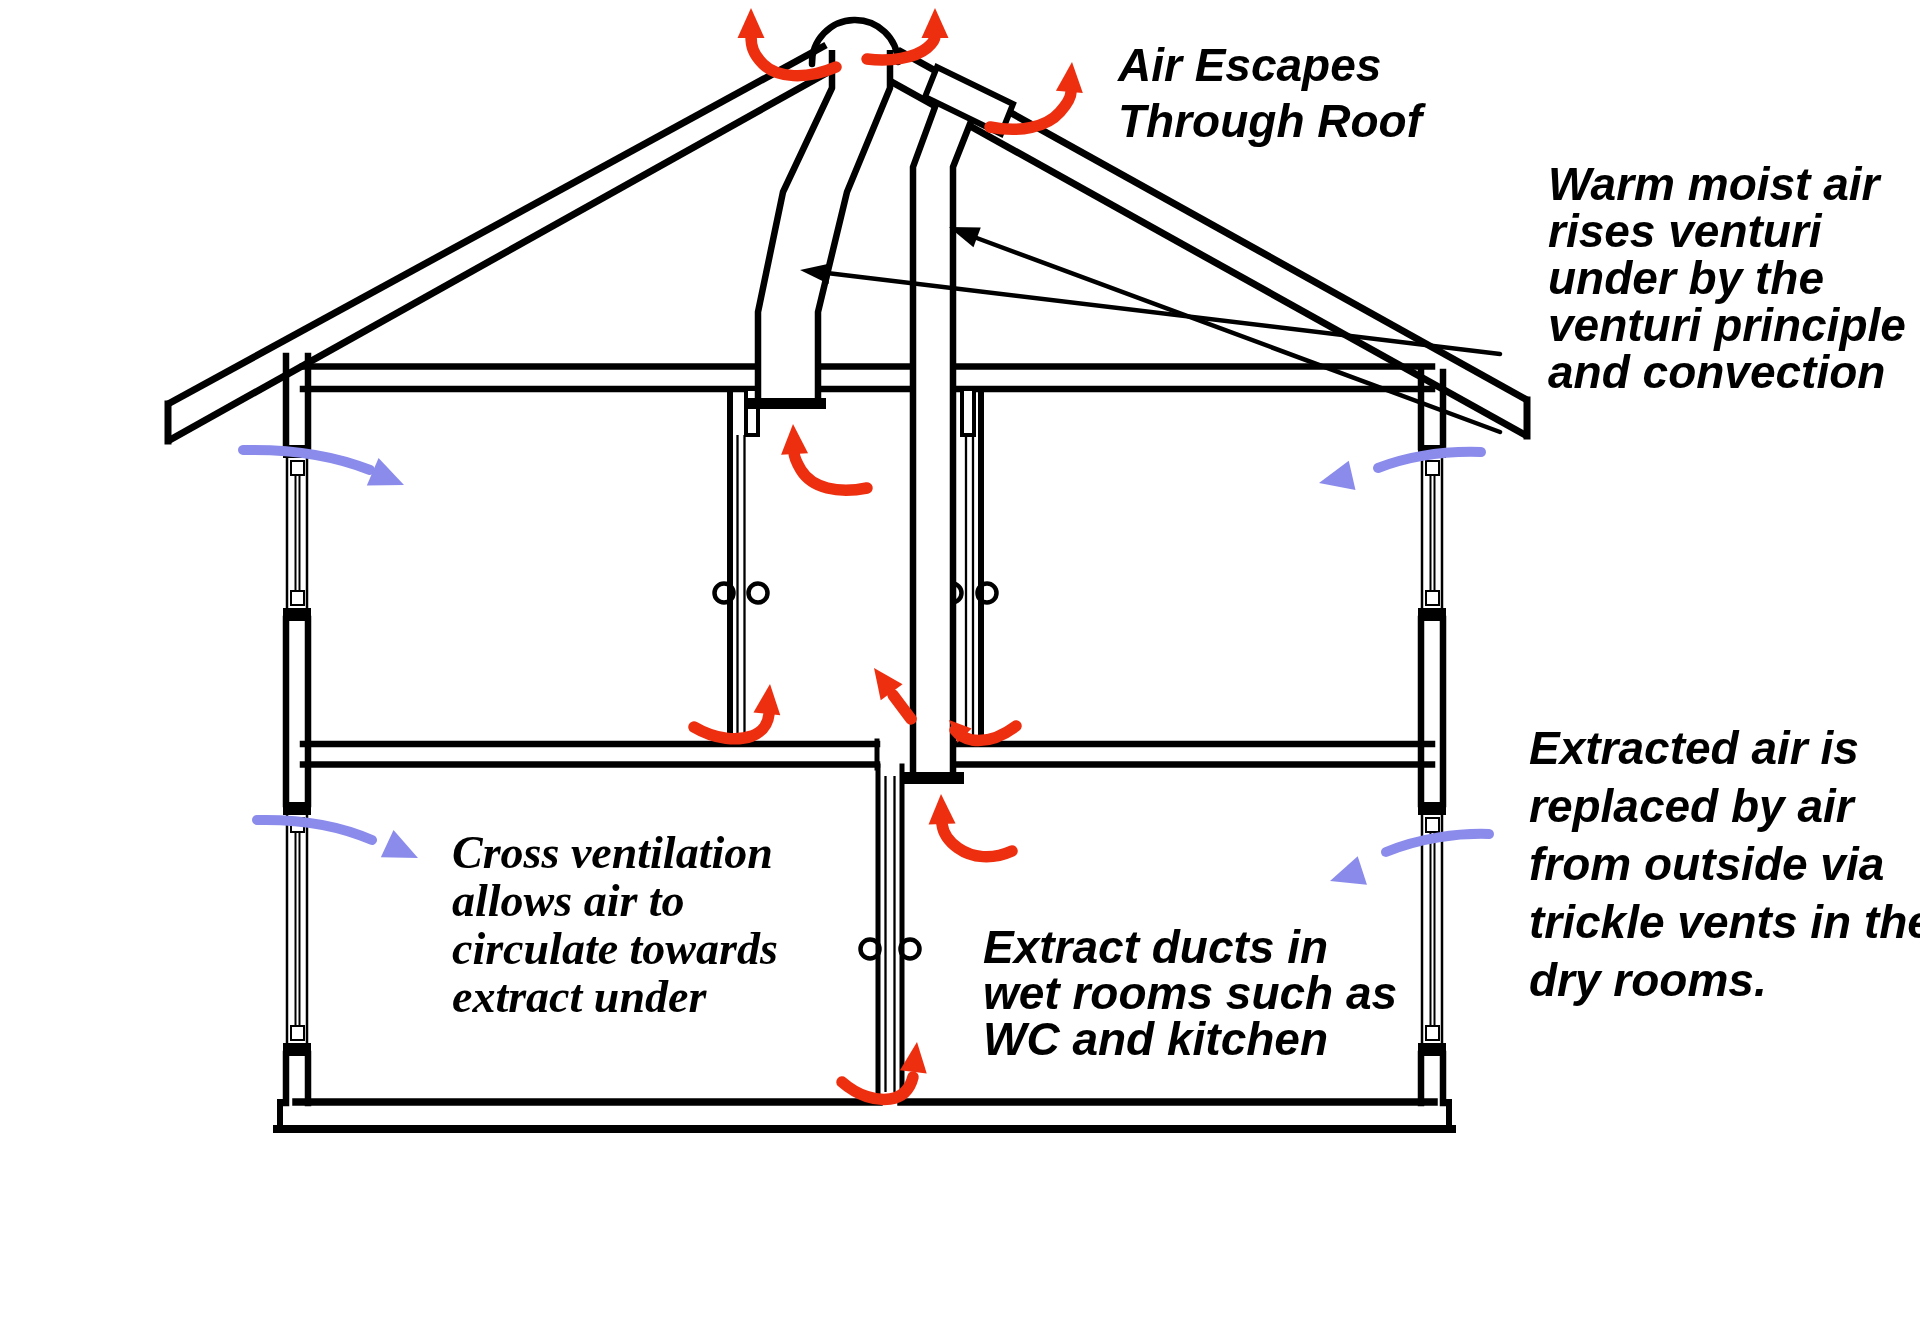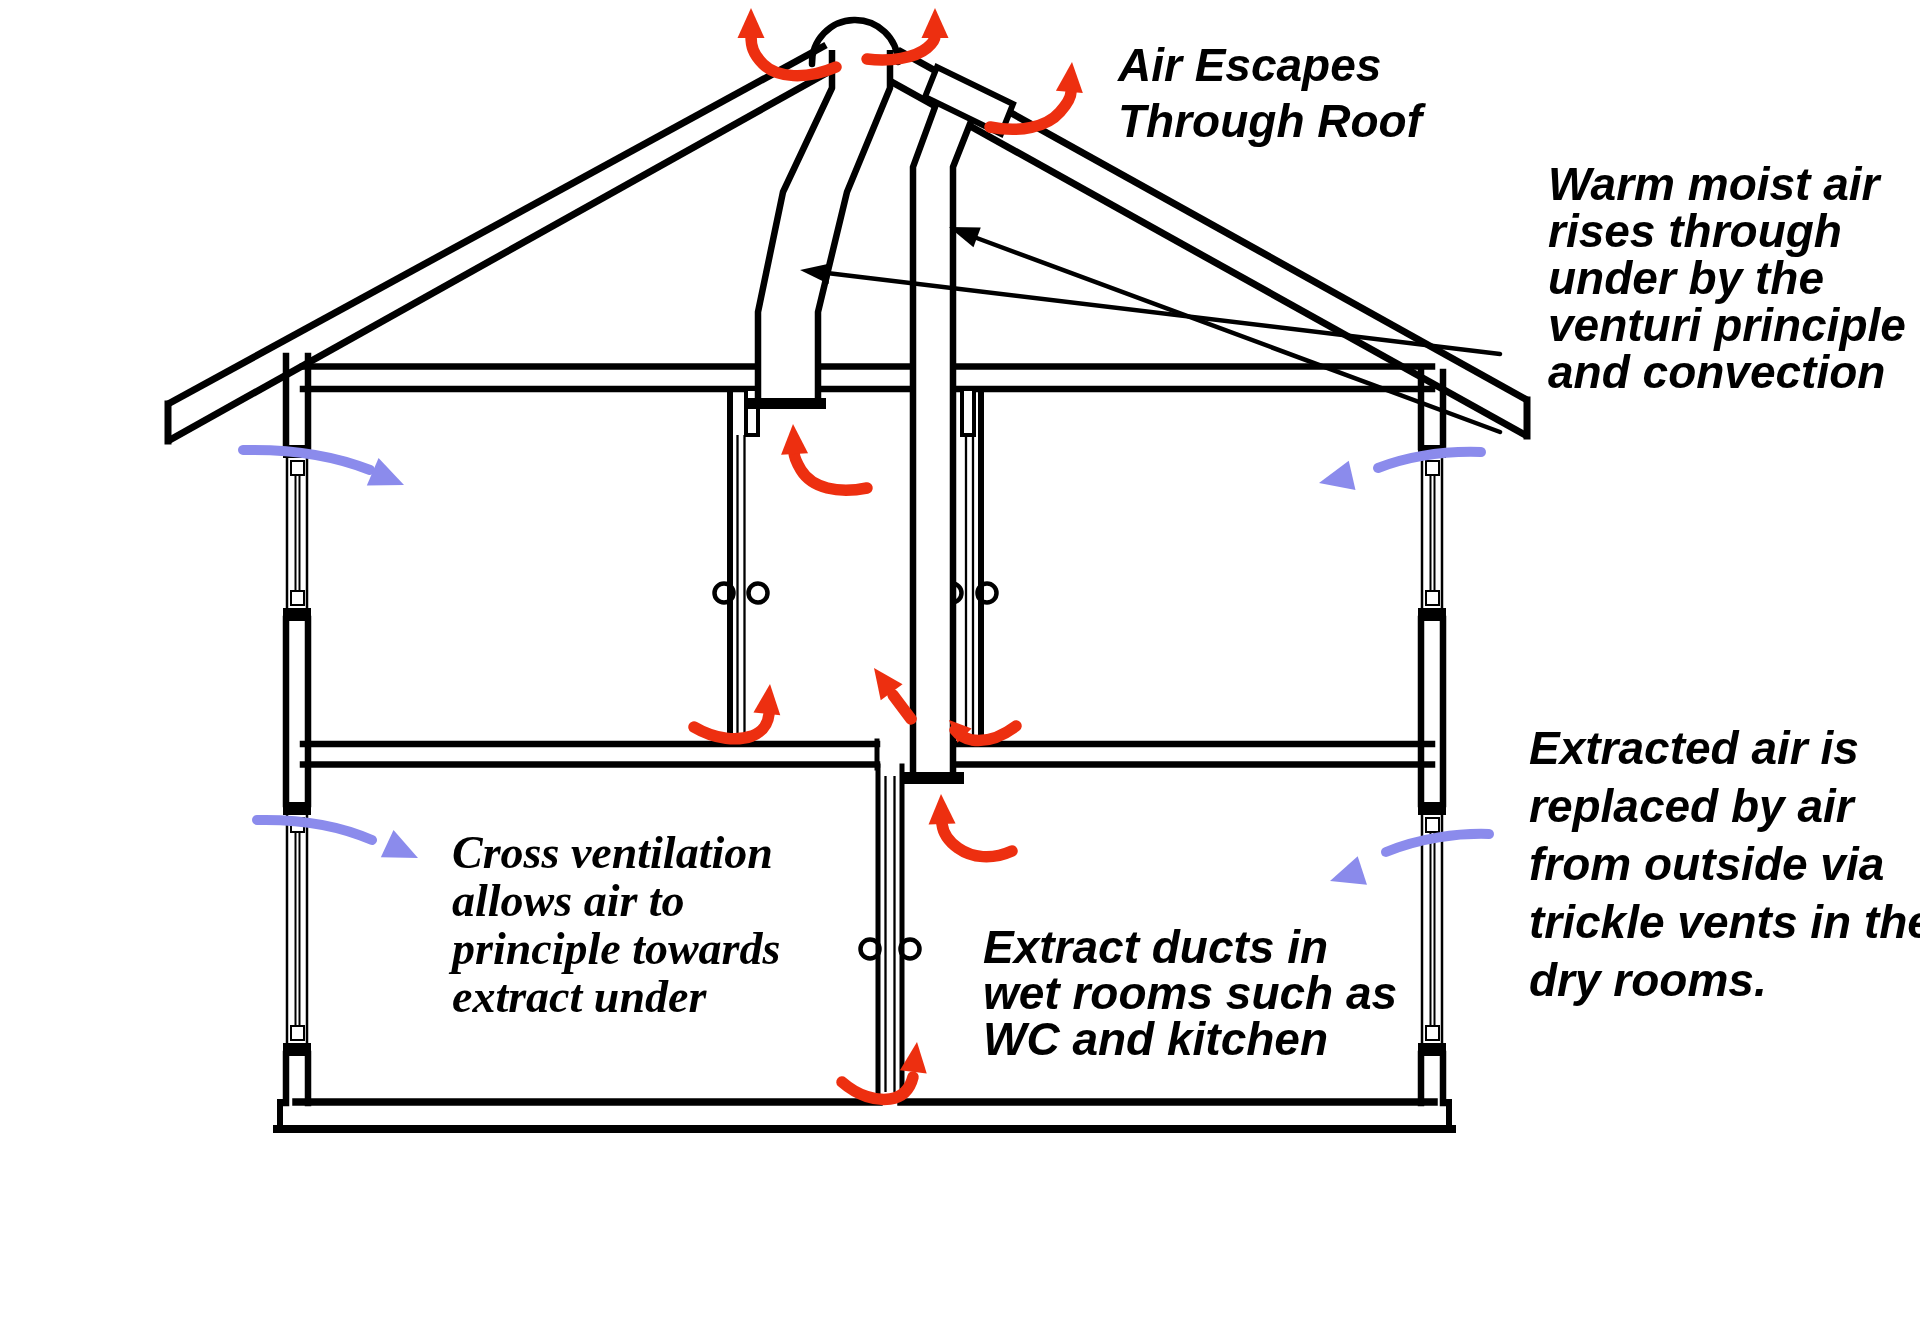--- a/index.html
+++ b/index.html
@@ -176,38 +176,38 @@
       </g>
     </svg>
 
   <div class="label" id="label-roof-vents">
     <div>Air Escapes</div>
     <div>Through Roof</div>
   </div>
 
   <div class="label" id="label-warm-air">
     <div>Warm moist air</div>
-    <div>rises through</div>
+    <div>rises venturi</div>
     <div>under by the</div>
     <div>venturi principle</div>
     <div>and convection</div>
   </div>
 
   <div class="label" id="label-extracted-air">
     <div>Extracted air is</div>
     <div>replaced by air</div>
     <div>from outside via</div>
     <div>trickle vents in the</div>
     <div>dry rooms.</div>
   </div>
 
   <div class="label" id="label-cross-ventilation">
     <div>Cross ventilation</div>
     <div>allows air to</div>
-    <div>principle towards</div>
+    <div>circulate towards</div>
     <div>extract under</div>
   </div>
 
   <div class="label" id="label-extract-ducts">
     <div>Extract ducts in</div>
     <div>wet rooms such as</div>
     <div>WC and kitchen</div>
   </div>
 
 </div>

